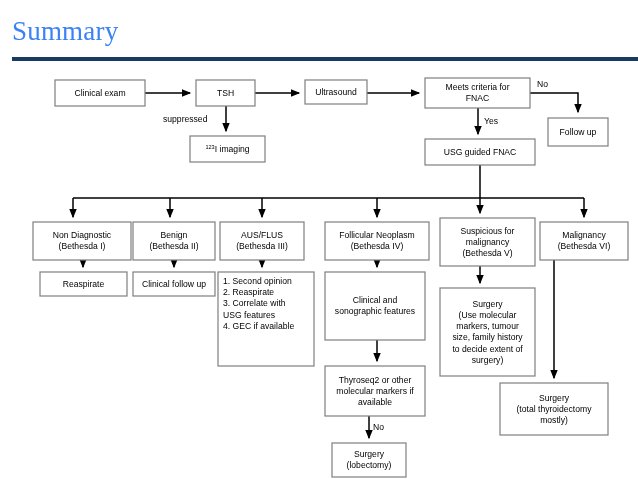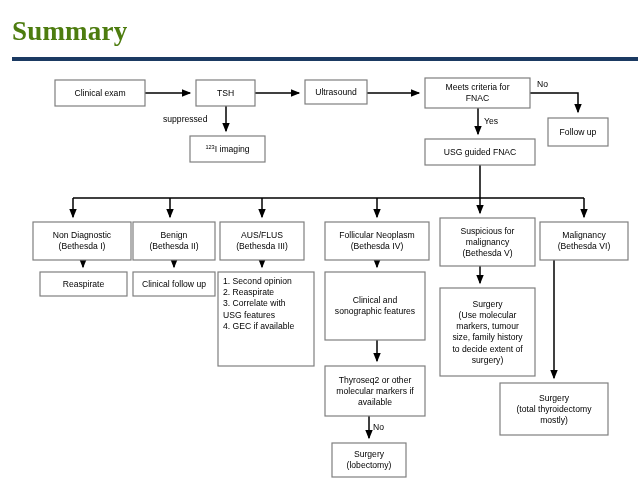--- a/index.html
+++ b/index.html
@@ -14,22 +14,22 @@
     background: #ffffff;
     overflow: hidden;
     font-family: "Liberation Sans", sans-serif;
   }
   #slide-title {
     position: absolute;
     left: 12px;
     top: 16px;
     font-family: "Liberation Serif", serif;
     font-size: 27px;
-    font-weight: bold;
-    color: #4d7c0f;
+    font-weight: normal;
+    color: #3b82f6;
     letter-spacing: 0.2px;
     white-space: nowrap;
   }
   #title-rule {
     position: absolute;
     left: 12px;
     top: 57px;
     width: 626px;
     height: 4px;
     background: #1b3a62;

